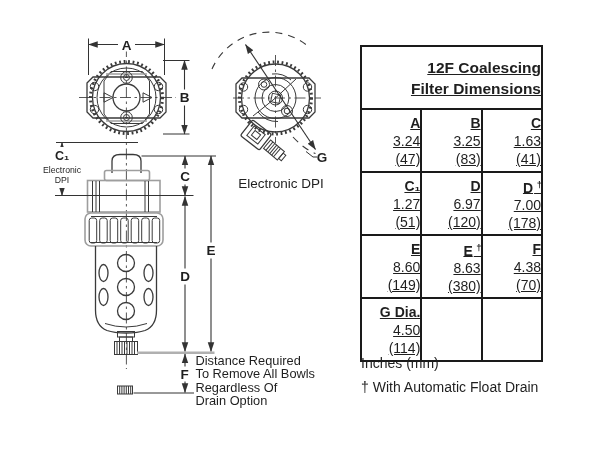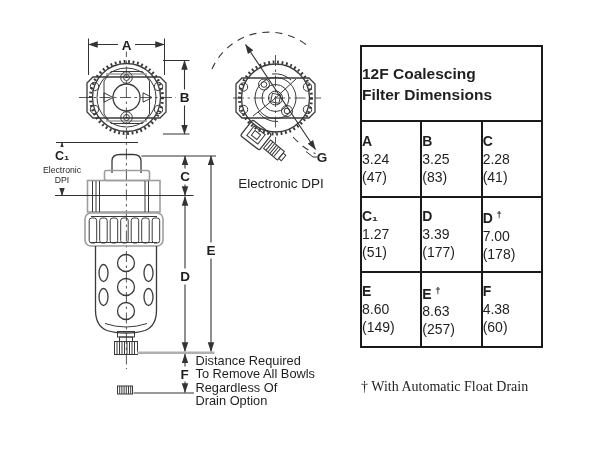--- a/index.html
+++ b/index.html
@@ -18,22 +18,22 @@
   .wbg {fill:#ffffff;stroke:none;}
   .ref {stroke:#b0b0b0;stroke-width:2.6;fill:none;}
   .lbl {font-size:13.5px;}
   .lblB{font-size:12.5px;}
   .tiny{font-size:8.7px;}
   .note{font-size:12.8px;}
   .cap {font-size:13.5px;}
 
   .dim-table{position:absolute;left:360px;top:45px;width:183px;height:303px;
     border-collapse:collapse;table-layout:fixed;background:#fff;}
-  .dim-table td{border:2px solid #1a1a1a;text-align:left;vertical-align:middle;
-    font-size:14px;line-height:18px;padding:0;}
+  .dim-table td{border:2px solid #1a1a1a;text-align:right;vertical-align:middle;
+    font-size:14px;line-height:18px;padding:0;text-decoration:underline;}
   .dim-table td.hdr{font-weight:bold;font-size:15.5px;line-height:21px;height:48px;}
   .dim-table tr{height:63px;}
   .cl-label{font-weight:bold;}
   .dim-table sup{font-size:9.5px;position:relative;top:1px;left:1px;font-weight:bold;}
   .tbl-note{position:absolute;left:361px;font-size:14px;color:#1f1f1f;}
 </style>
 </head>
 <body>
 
 <div class="stage">
@@ -268,55 +268,65 @@
             <div>3.24</div>
             <div>(47)</div>
           </td>
           <td>
             <div class="cl-label">B</div>
             <div>3.25</div>
             <div>(83)</div>
           </td>
           <td>
             <div class="cl-label">C</div>
-            <div>2.28</div>
+            <div>1.63</div>
             <div>(41)</div>
           </td>
         </tr>
         <tr>
           <td>
             <div class="cl-label">C₁</div>
             <div>1.27</div>
             <div>(51)</div>
           </td>
           <td>
             <div class="cl-label">D</div>
-            <div>3.39</div>
-            <div>(177)</div>
+            <div>6.97</div>
+            <div>(120)</div>
           </td>
           <td>
             <div class="cl-label">D<sup> †</sup></div>
             <div>7.00</div>
             <div>(178)</div>
           </td>
         </tr>
         <tr>
           <td>
             <div class="cl-label">E</div>
             <div>8.60</div>
             <div>(149)</div>
           </td>
           <td>
             <div class="cl-label">E<sup> †</sup></div>
             <div>8.63</div>
-            <div>(257)</div>
+            <div>(380)</div>
           </td>
           <td>
             <div class="cl-label">F</div>
             <div>4.38</div>
-            <div>(60)</div>
-          </td>
+            <div>(70)</div>
+          </td>
+        </tr>
+        <tr>
+          <td>
+            <div class="cl-label">G Dia.</div>
+            <div>4.50</div>
+            <div>(114)</div>
+          </td>
+          <td></td>
+          <td></td>
         </tr>
       </tbody>
   </table>
 
-  <div class="tbl-note" style="top:379px;font-family:Liberation Serif, serif;">† With Automatic Float Drain</div>
+  <div class="tbl-note" style="top:355px;">Inches (mm)</div>
+  <div class="tbl-note" style="top:379px;">† With Automatic Float Drain</div>
 </div>
 
 </body></html>

